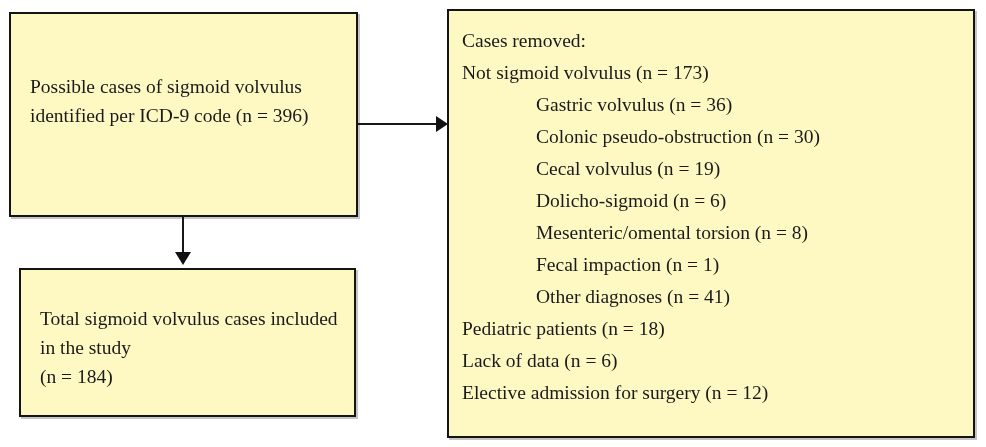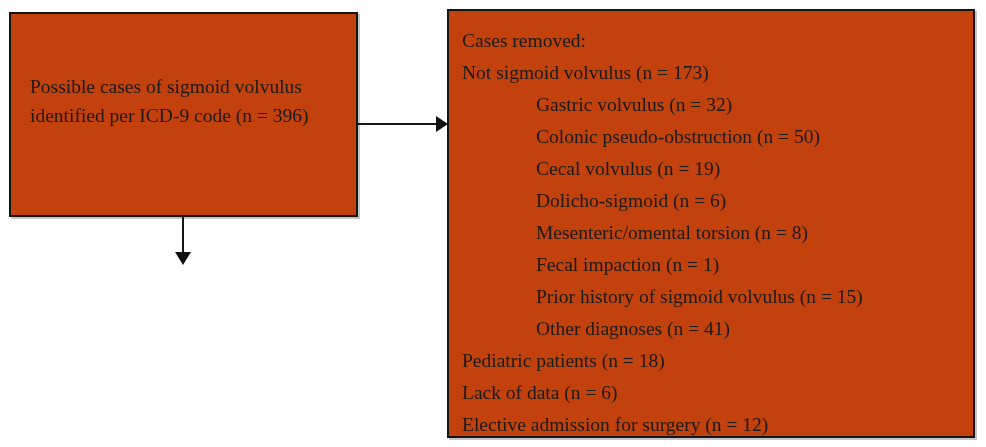--- a/index.html
+++ b/index.html
@@ -12,21 +12,21 @@
     width: 986px;
     height: 447px;
     background: #ffffff;
     font-family: "Liberation Serif", "DejaVu Serif", serif;
     color: #1a1a1a;
     overflow: hidden;
   }
   .box {
     position: absolute;
     box-sizing: border-box;
-    background: #c2410c;
+    background: #fef9c3;
     border: 2px solid #141414;
     box-shadow: 2px 2px 0 0 rgba(150,150,150,0.55);
   }
   
   #box-possible-cases {
     left: 9px;
     top: 12px;
     width: 349px;
     height: 205px;
   }
@@ -116,32 +116,35 @@
 </style>
 </head>
 <body>
 
 <div id="canvas">
 
   <div class="box" id="box-possible-cases">
     <div class="box-text" id="possible-cases-text">Possible cases of sigmoid volvulus identified per ICD-9 code (n = 396)</div>
   </div>
 
+  <div class="box" id="box-total-included">
+    <div class="box-text" id="total-included-text">Total sigmoid volvulus cases included in the study
+(n = 184)</div>
+  </div>
 
   <div class="box" id="box-cases-removed">
     <div id="removed-list">
       <div class="removed-line">Cases removed:</div>
       <div class="removed-line">Not sigmoid volvulus (n = 173)</div>
-      <div class="removed-line indent">Gastric volvulus (n = 32)</div>
-      <div class="removed-line indent">Colonic pseudo-obstruction (n = 50)</div>
+      <div class="removed-line indent">Gastric volvulus (n = 36)</div>
+      <div class="removed-line indent">Colonic pseudo-obstruction (n = 30)</div>
       <div class="removed-line indent">Cecal volvulus (n = 19)</div>
       <div class="removed-line indent">Dolicho-sigmoid (n = 6)</div>
       <div class="removed-line indent">Mesenteric/omental torsion (n = 8)</div>
       <div class="removed-line indent">Fecal impaction (n = 1)</div>
-      <div class="removed-line indent">Prior history of sigmoid volvulus (n = 15)</div>
       <div class="removed-line indent">Other diagnoses (n = 41)</div>
       <div class="removed-line">Pediatric patients (n = 18)</div>
       <div class="removed-line">Lack of data (n = 6)</div>
       <div class="removed-line">Elective admission for surgery (n = 12)</div>
     </div>
   </div>
 
   <div class="conn" id="conn-right-line"></div>
   <div class="conn" id="conn-right-head"></div>
   <div class="conn" id="conn-down-line"></div>

